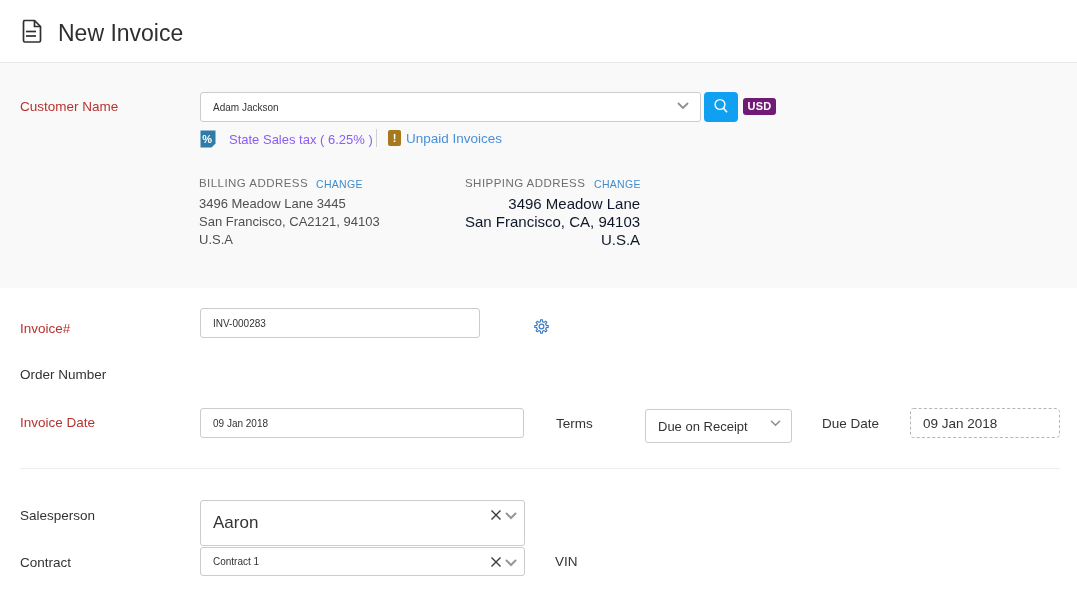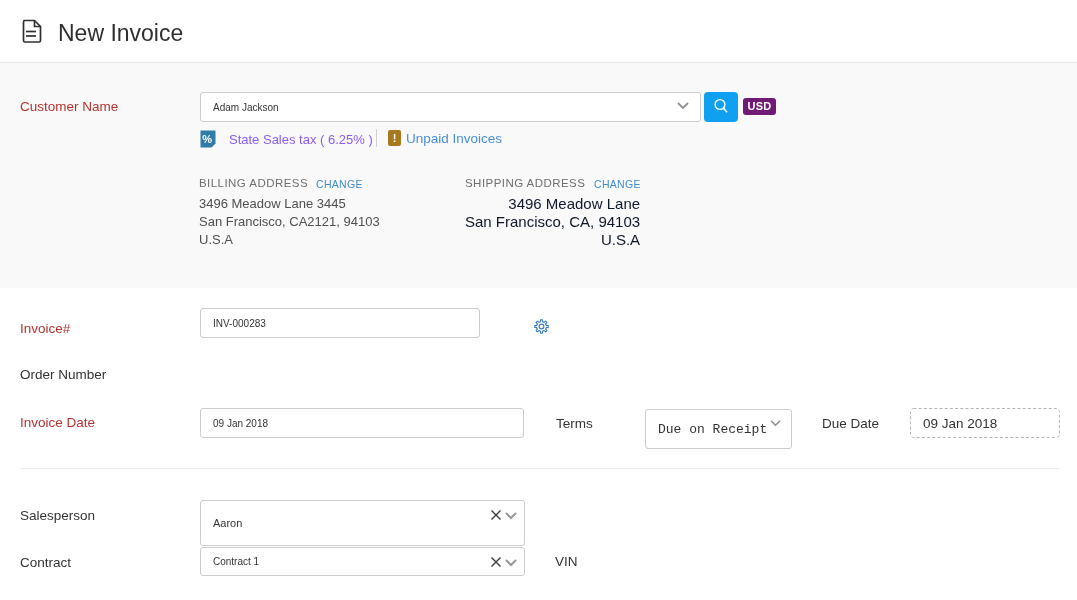--- a/index.html
+++ b/index.html
@@ -61,35 +61,35 @@
     <path d="M7.06 0.86 A7.2 7.2 0 0 1 8.94 0.86 L9.13 2.92 A5.2 5.2 0 0 1 10.79 3.61 L12.38 2.29 A7.2 7.2 0 0 1 13.71 3.62 L12.39 5.21 A5.2 5.2 0 0 1 13.08 6.87 L15.14 7.06 A7.2 7.2 0 0 1 15.14 8.94 L13.08 9.13 A5.2 5.2 0 0 1 12.39 10.79 L13.71 12.38 A7.2 7.2 0 0 1 12.38 13.71 L10.79 12.39 A5.2 5.2 0 0 1 9.13 13.08 L8.94 15.14 A7.2 7.2 0 0 1 7.06 15.14 L6.87 13.08 A5.2 5.2 0 0 1 5.21 12.39 L3.62 13.71 A7.2 7.2 0 0 1 2.29 12.38 L3.61 10.79 A5.2 5.2 0 0 1 2.92 9.13 L0.86 8.94 A7.2 7.2 0 0 1 0.86 7.06 L2.92 6.87 A5.2 5.2 0 0 1 3.61 5.21 L2.29 3.62 A7.2 7.2 0 0 1 3.62 2.29 L5.21 3.61 A5.2 5.2 0 0 1 6.87 2.92 Z" fill="none" stroke="#3e7fc1" stroke-width="1.25"></path>
     <circle cx="8" cy="8" r="2.5" fill="none" stroke="#3e7fc1" stroke-width="1.25"></circle>
   </svg>
 
   <div class="abs lbl" style="left:20px;top:367px;">Order Number</div>
 
   <div class="abs lbl red" style="left:20px;top:415px;">Invoice Date</div>
   <div class="ibox" style="left:200px;top:408px;width:324px;height:30px;">09 Jan 2018</div>
 
   <div class="abs lbl" style="left:556px;top:416px;">Terms</div>
-  <div class="ibox" style="left:645px;top:409px;width:147px;height:40px;font-size:13px;font-family:Liberation Mono, monospace;">Due on Receipt</div>
+  <div class="ibox" style="left:645px;top:409px;width:147px;height:34px;font-size:13px;">Due on Receipt</div>
   <svg class="abs" style="left:770px;top:420px;" width="11" height="7" viewBox="0 0 11 7">
     <path d="M1.5 1.2 L5.5 5.2 L9.5 1.2" fill="none" stroke="#8c8c8c" stroke-width="1.5" stroke-linecap="round"></path>
   </svg>
 
   <div class="abs lbl" style="left:822px;top:416px;">Due Date</div>
   <div class="ibox" style="left:910px;top:408px;width:150px;height:30px;border:none;font-size:13.5px;padding-left:13px;">09 Jan 2018</div>
   <svg class="abs" style="left:910px;top:408px;" width="150" height="30" viewBox="0 0 150 30">
       <rect x="0.5" y="0.5" width="149" height="29" rx="3" fill="none" stroke="#b5b5b5" stroke-width="1" stroke-dasharray="3,2.2"></rect>
     </svg>
 
   <div class="abs" style="left:20px;top:468px;width:1040px;height:1px;background:#ececec;"></div>
 
   <div class="abs lbl" style="left:20px;top:508px;">Salesperson</div>
-  <div class="ibox" style="left:200px;top:500px;width:325px;height:46px;font-size:11px;">Aaron</div>
+  <div class="ibox" style="left:200px;top:500px;width:325px;height:46px;font-size:17px;">Aaron</div>
   <svg class="abs" style="left:490px;top:509px;" width="12" height="12" viewBox="0 0 12 12">
     <path d="M1.5 1.5 L10.5 10.5 M10.5 1.5 L1.5 10.5" stroke="#3a3a3a" stroke-width="1.4"></path>
   </svg>
   <svg class="abs" style="left:505px;top:512px;" width="12" height="8" viewBox="0 0 12 8">
     <path d="M1.5 1.5 L6 6 L10.5 1.5" fill="none" stroke="#979797" stroke-width="2" stroke-linecap="round"></path>
   </svg>
 
   <div class="abs lbl" style="left:20px;top:555px;">Contract</div>
   <div class="ibox" style="left:200px;top:547px;width:325px;height:29px;font-size:10px;">Contract 1</div>
   <svg class="abs" style="left:490px;top:556px;" width="12" height="12" viewBox="0 0 12 12">

